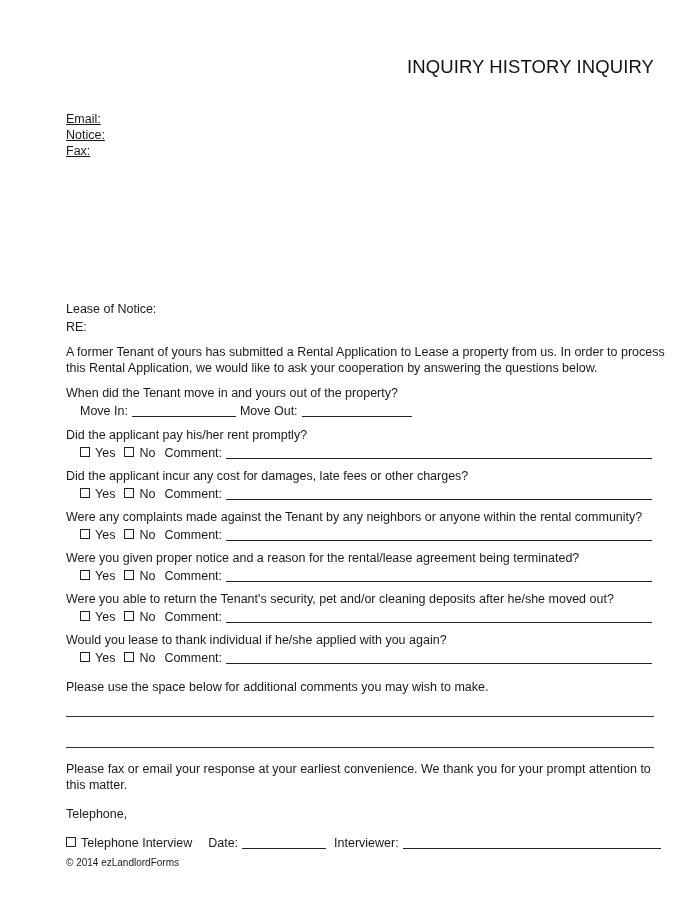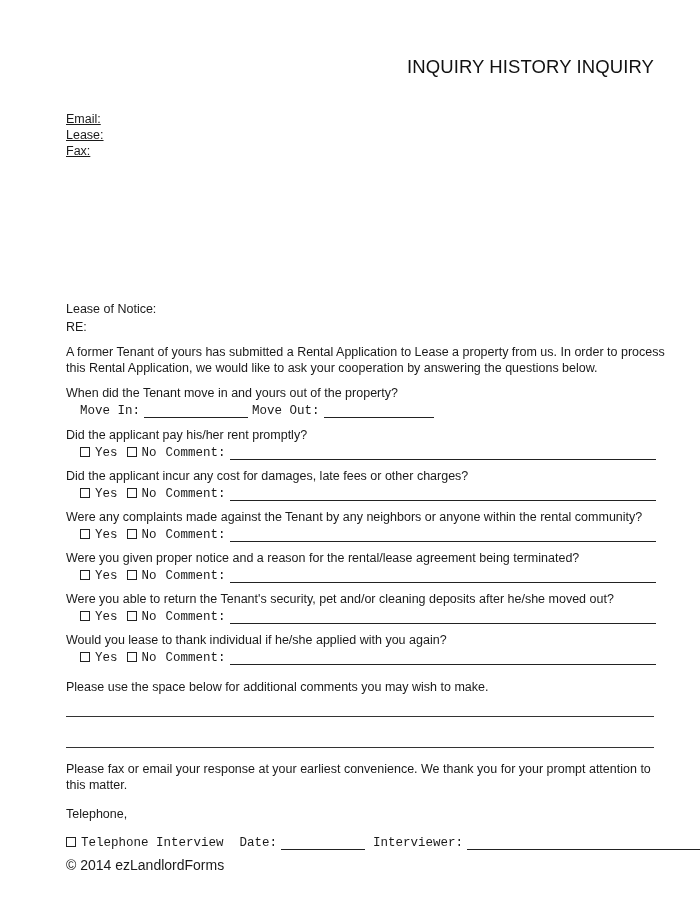--- a/index.html
+++ b/index.html
@@ -3,34 +3,34 @@
 <meta charset="utf-8">
 <style>
   html, body { margin: 0; padding: 0; background: #ffffff; }
   body { width: 700px; height: 906px; position: relative; overflow: hidden;
          font-family: "Liberation Sans", sans-serif; color: #1a1a1a; font-size: 12.5px; }
   .abs { position: absolute; white-space: nowrap; }
   .title { left: 407px; top: 56px; font-size: 18.5px; letter-spacing: 0.1px; color: #111; }
   .contact { left: 66px; line-height: 16.5px; text-decoration: underline; }
   .para { left: 66px; width: 600px; line-height: 16px; white-space: normal; }
   .q { left: 66px; }
-  .ans { left: 80px; display: flex; align-items: flex-end; font-family: Liberation Mono, monospace; }
+  .ans { left: 80px; display: flex; align-items: flex-start; }
   .cb { display: inline-block; width: 8px; height: 8px; border: 1px solid #222; margin-right: 5px; position: relative; top: -1px; }
   .opt { display: inline-flex; align-items: center; margin-right: 9px; }
   .line { display: inline-block; border-bottom: 1.3px solid #222; height: 12px; }
   .hrule { position: absolute; left: 66px; width: 588px; border-top: 1.6px solid #333; }
-  .copy { left: 66px; top: 857px; font-size: 14px; }
+  .copy { left: 66px; top: 857px; font-size: 10px; }
 </style>
 </head>
 <body>
 
 <div class="abs title">INQUIRY HISTORY INQUIRY</div>
 
 <div class="abs contact" style="top:111px">Email:</div>
-<div class="abs contact" style="top:127px">Lease:</div>
+<div class="abs contact" style="top:127px">Notice:</div>
 <div class="abs contact" style="top:143px">Fax:</div>
 
 <div class="abs q" style="top:302px">Lease of Notice:</div>
 <div class="abs q" style="top:320px">RE:</div>
 
 <div class="abs para" style="top:344px">A former Tenant of yours has submitted a Rental Application to Lease a property from us. In order to process this Rental Application, we would like to ask your cooperation by answering the questions below.</div>
 
 <div class="abs q" style="top:386px">When did the Tenant move in and yours out of the property?</div>
 <div class="abs ans" style="top:404px">
   <span>Move In:</span>

